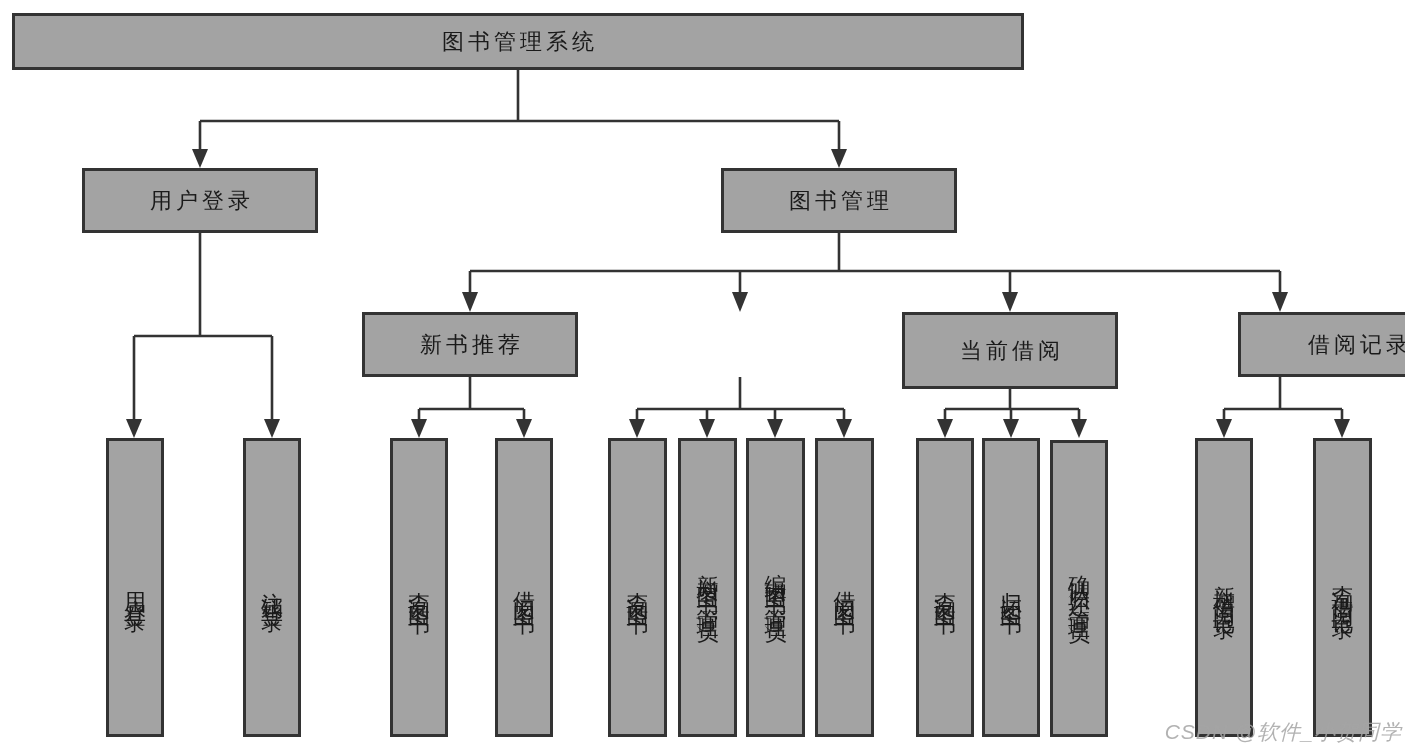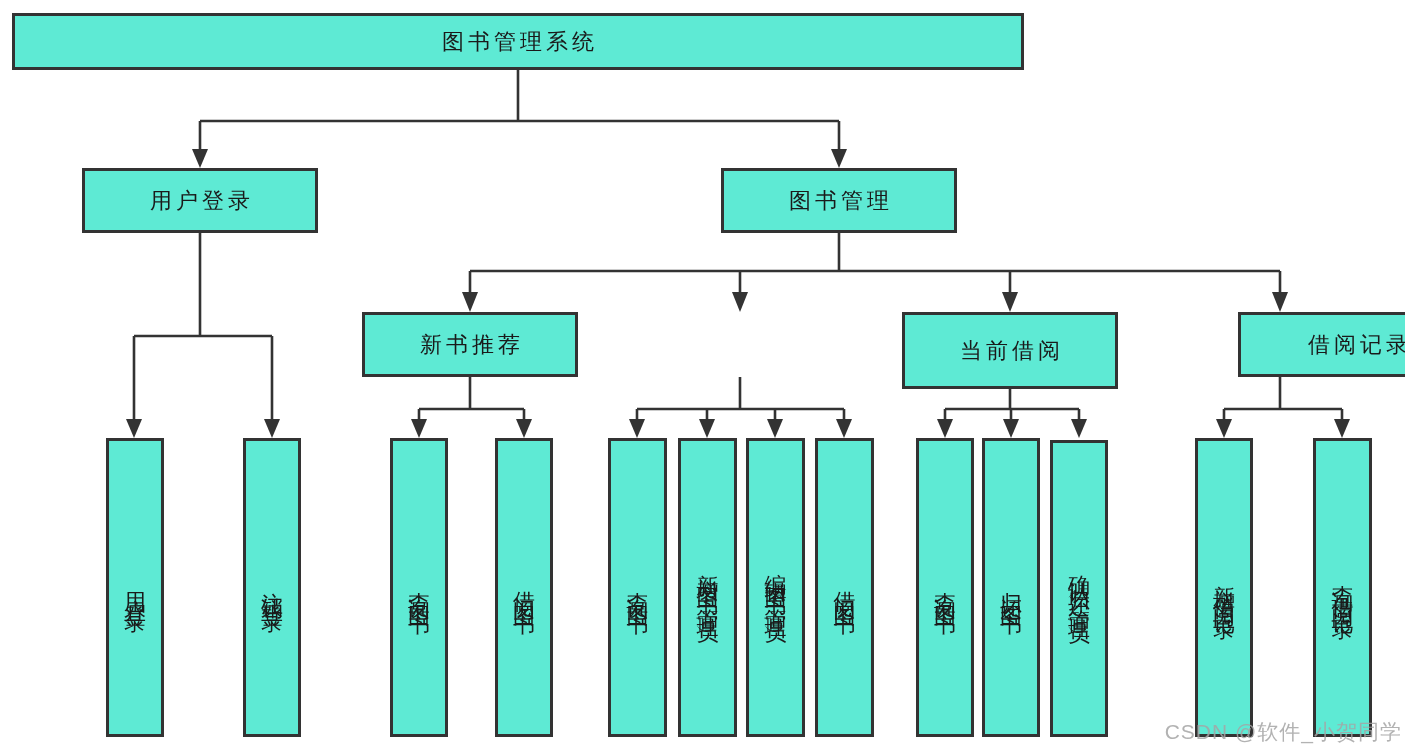--- a/index.html
+++ b/index.html
@@ -7,21 +7,21 @@
     position:relative;
     width:1405px;height:747px;
     background:#ffffff;
     font-family:"Liberation Sans","DejaVu Sans",sans-serif;
     overflow:hidden;
   }
   .edges{position:absolute;left:0;top:0;width:1405px;height:747px;}
   .node{
     position:absolute;
     box-sizing:border-box;
-    background:#5eead4;
+    background:#a3a3a3;
     border:3px solid #333333;
     display:flex;align-items:center;justify-content:center;
     color:#1a1a1a;
   }
   .hnode{font-size:22px;letter-spacing:4px;white-space:nowrap;}
   .hnode .lbl{transform:translateX(2px);} 
   .vnode .lbl{
     writing-mode:vertical-rl;
     text-orientation:mixed;
     font-size:22px;
@@ -30,20 +30,21 @@
     white-space:nowrap;
   }
   .watermark{
     position:absolute;
     right:3px;bottom:1px;
     font-size:21px;
     letter-spacing:1px;
     color:rgba(164,164,164,0.85);
     z-index:5;
     white-space:nowrap;
+    font-style:italic;
   }
 </style>
 </head>
 <body>
 
 <div class="canvas">
 
   <svg class="edges" viewBox="0 0 1405 747" xmlns="http://www.w3.org/2000/svg">
     <g fill="none" stroke="#333333" stroke-width="2.6">
 

